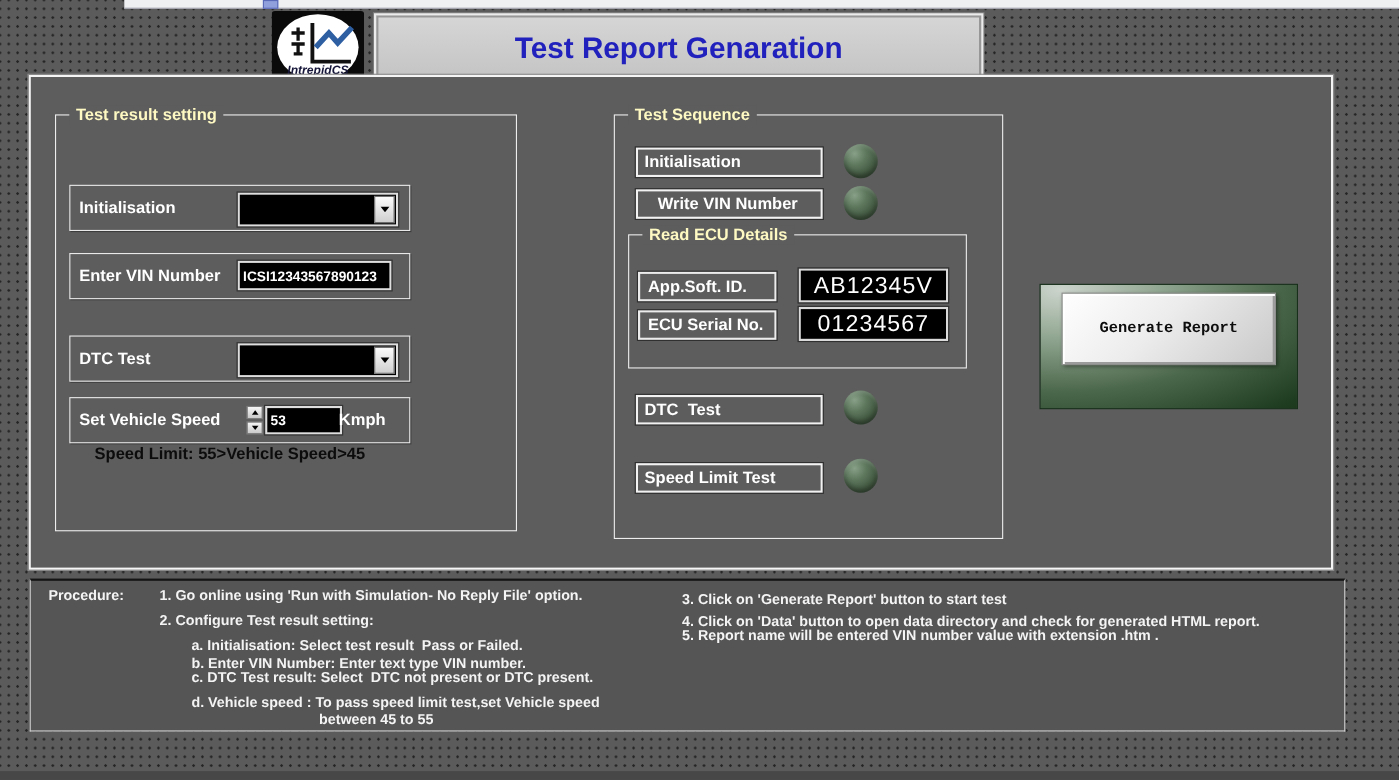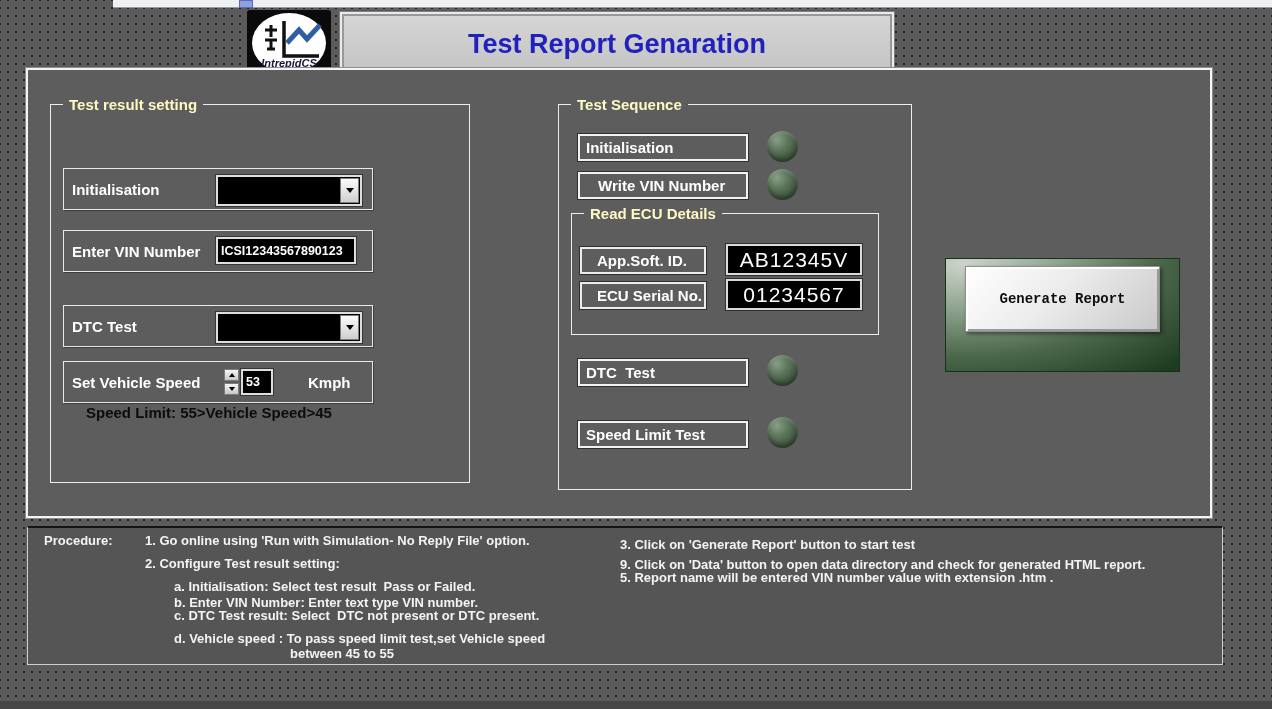--- a/index.html
+++ b/index.html
@@ -69,21 +69,21 @@
   .note-text { position:absolute; color:#0c0c0c; font-weight:bold; font-size:15px; white-space:pre; }
 
   
   .stepbox { position:absolute; height:27px; width:170px; border:2px solid #f2f2f2;
     outline:1px solid #303030; display:flex; align-items:center; padding-left:6px;
     color:#fff; font-weight:bold; font-size:15px; box-sizing:border-box; white-space:pre; }
   .led { position:absolute; width:31px; height:31px; border-radius:50%;
     background:radial-gradient(circle at 32% 28%, #87a087 0%, #5d775d 35%, #41573f 68%, #35473a 100%);
     box-shadow: inset 0 -3px 5px rgba(0,0,0,0.35), inset 0 2px 3px rgba(255,255,255,0.18); }
   .lblbox { position:absolute; border:2px solid #ececec; outline:1px solid #303030;
-    display:flex; align-items:center; padding-left:15px; color:#fff; font-weight:bold;
+    display:flex; align-items:center; padding-left:7px; color:#fff; font-weight:bold;
     font-size:15px; box-sizing:border-box; white-space:pre; }
   .valbox { position:absolute; background:#000; border:2px solid #dadada;
     outline:1px solid #303030; display:flex; align-items:center; justify-content:center;
     color:#fff; font-size:21px; letter-spacing:1px; box-sizing:border-box; }
 
   
   .green-panel { position:absolute; left:945px; top:258px; width:233px; height:112px;
     border:1px solid #17301a;
     background:radial-gradient(ellipse 150% 150% at 8% 4%, #ccd4cc 0%, #93a893 25%, #4c684c 55%, #1e3c20 85%, #15300f 100%); }
   .gen-btn { position:absolute; left:19px; top:7px; width:193px; height:64px;
@@ -174,21 +174,21 @@
     <div class="rowbox" style="left:12px; top:256px; width:308px; height:40px;">
       <span class="row-label">Set Vehicle Speed</span>
       <div class="spinner" style="left:160px; top:7px;">
         <div class="spin-btn spin-up">
             <div class="tri-up-s"></div>
           </div>
         <div class="spin-btn spin-dn">
             <div class="tri-dn-s"></div>
           </div>
       </div>
-      <input class="bfield" style="left: 177px; top: 7px; width: 32px; height: 26px;" readonly="" value="53">
+      <input class="bfield" style="left: 177px; top: 7px; width: 70px; height: 26px;" readonly="" value="53">
       <span class="row-label" style="left:244px;">Kmph</span>
     </div>
 
     <span class="note-text" style="left:35px; top:299px;">Speed Limit: 55&gt;Vehicle Speed&gt;45</span>
   </div>
 
   <div class="groupbox" style="left:558px; top:104px; width:352px; height:384px;">
     <span class="gb-title">Test Sequence</span>
 
     <div class="stepbox" style="left:19px; top:29px;">Initialisation</div>
@@ -219,19 +219,19 @@
   <div class="proc-panel">
     <span class="proc-line p-label">Procedure:</span>
     <span class="proc-line p-1">1. Go online using 'Run with Simulation- No Reply File' option.</span>
     <span class="proc-line p-2">2. Configure Test result setting:</span>
     <span class="proc-line p-2b">b. Enter VIN Number: Enter text type VIN number.</span>
     <span class="proc-line p-2a">a. Initialisation: Select test result  Pass or Failed.</span>
     <span class="proc-line p-2c">c. DTC Test result: Select  DTC not present or DTC present.</span>
     <span class="proc-line p-2d">d. Vehicle speed : To pass speed limit test,set Vehicle speed</span>
     <span class="proc-line p-2e">between 45 to 55</span>
     <span class="proc-line p-3">3. Click on 'Generate Report' button to start test</span>
-    <span class="proc-line p-4">9. Click on 'Data' button to open data directory and check for generated HTML report.</span>
+    <span class="proc-line p-4">4. Click on 'Data' button to open data directory and check for generated HTML report.</span>
     <span class="proc-line p-5">5. Report name will be entered VIN number value with extension .htm .</span>
   </div>
 
   <div class="bottom-strip"></div>
 
 </div>
 
 </body></html>

